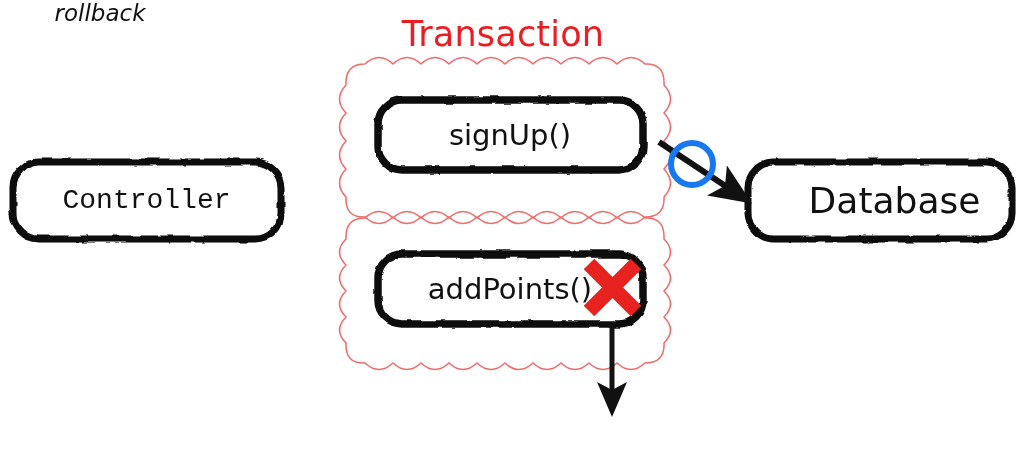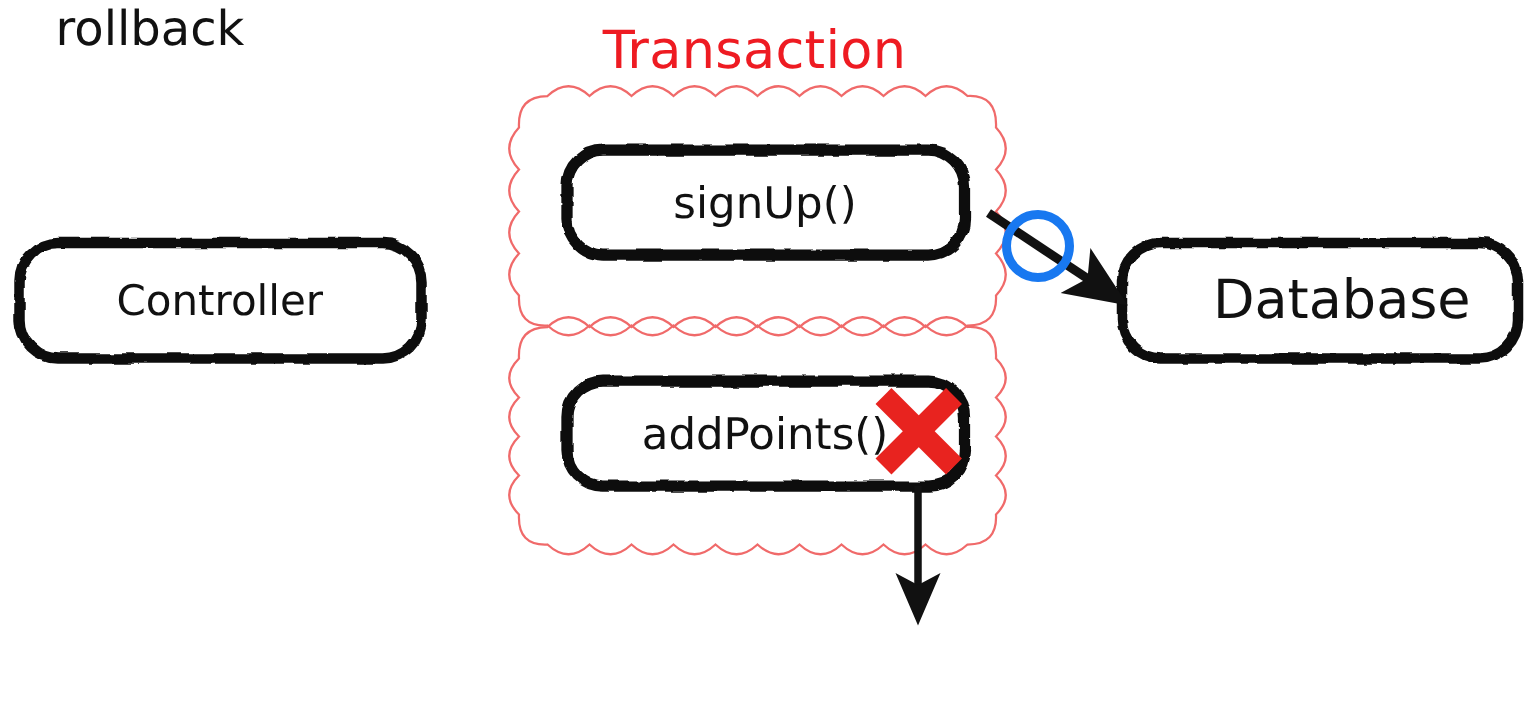--- a/index.html
+++ b/index.html
@@ -43,20 +43,21 @@
     font-size: 35px;
     color: #ee1b22;
     letter-spacing: 0.2px;
   }
   #controller-label {
     left: 10px;
     top: 160px;
     width: 273px;
     height: 81px;
     font-size: 28px;
+    font-family: Liberation Mono, monospace;
   }
   #database-label {
     left: 760px;
     top: 160px;
     width: 269px;
     height: 81px;
     font-size: 36px;
   }
   #signup-label {
     left: 376px;
@@ -70,22 +71,23 @@
     top: 252px;
     width: 268px;
     height: 74px;
     font-size: 29px;
   }
   #rollback-label {
     left: 512px;
     top: 414px;
     width: 200px;
     text-align: center;
-    font-size: 32px;
+    font-size: 23px;
     color: #111111;
+    font-style: italic;
   }
 </style>
 </head>
 <body>
 
 <div id="canvas">
 
   <div id="transaction-title">Transaction</div>
 
   <svg class="svg-layer" viewBox="0 0 1024 467" xmlns="http://www.w3.org/2000/svg">

